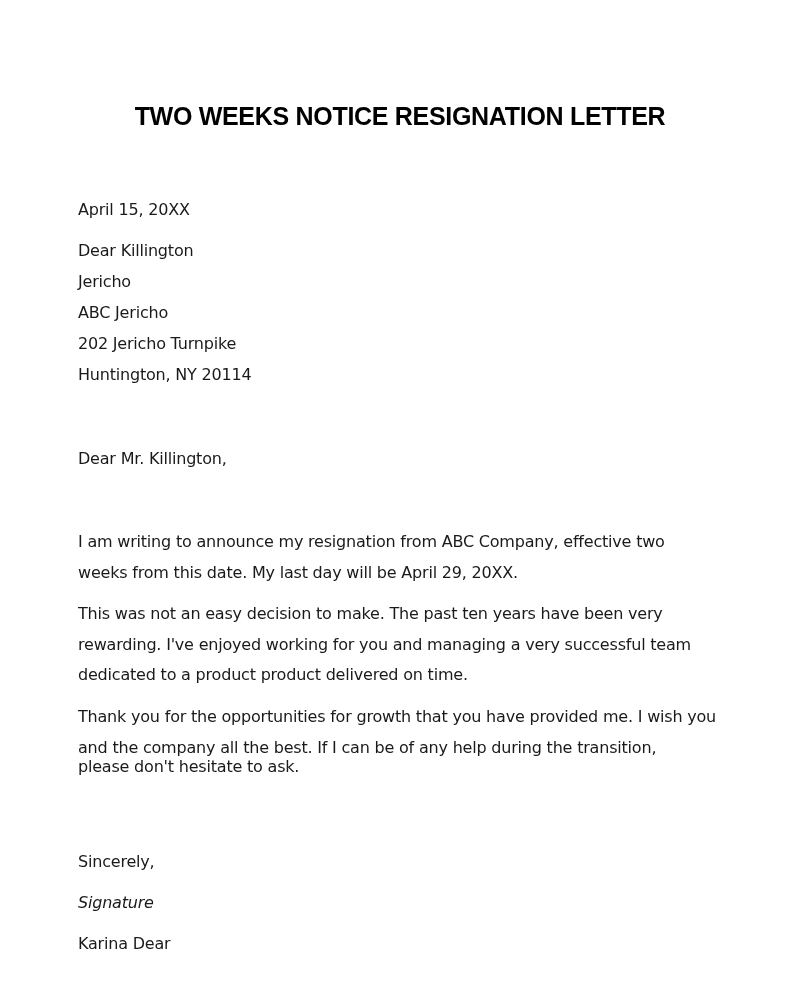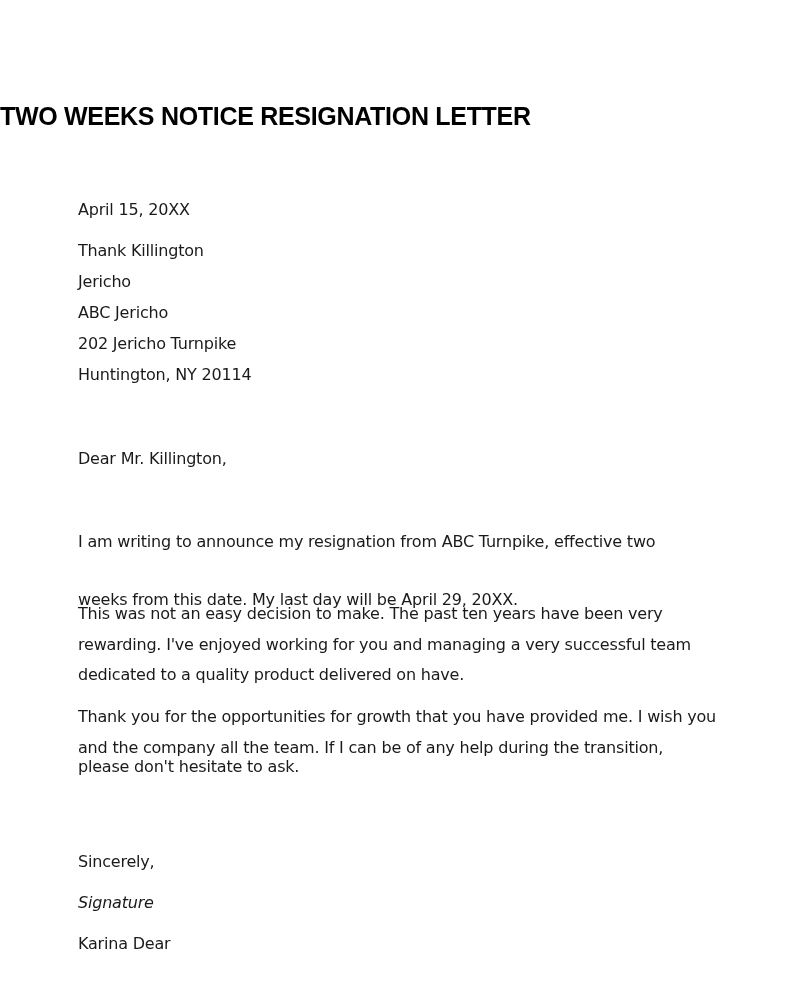--- a/index.html
+++ b/index.html
@@ -17,20 +17,21 @@
     }
     .page {
       position: absolute;
       left: 0; top: 0;
       width: 800px; height: 1004px;
     }
     .title {
       position: absolute;
       left: 0; right: 0;
       top: 100px;
+      text-align: center;
       font-family: "Liberation Sans", sans-serif;
       font-weight: bold;
       font-size: 25px;
       letter-spacing: -0.3px;
       color: #000000;
       line-height: 32px;
     }
     .line {
       position: absolute;
       left: 78px;
@@ -43,42 +44,42 @@
   </style>
 </head>
 <body>
 
 <div class="page">
   <div class="title">TWO WEEKS NOTICE RESIGNATION LETTER</div>
 
   <div class="line" style="top:200px">April 15, 20XX</div>
 
   <div>
-    <div class="line" style="top:241px">Thank Killington</div>
+    <div class="line" style="top:241px">Dear Killington</div>
     <div class="line" style="top:272px">Jericho</div>
     <div class="line" style="top:303px">ABC Jericho</div>
     <div class="line" style="top:334px">202 Jericho Turnpike</div>
     <div class="line" style="top:365px">Huntington, NY 20114</div>
   </div>
 
   <div class="line" style="top:449px">Dear Mr. Killington,</div>
 
   <div>
-    <div class="line" style="top:532px">I am writing to announce my resignation from ABC Turnpike, effective two</div>
-    <div class="line" style="top:590px">weeks from this date. My last day will be April 29, 20XX.</div>
+    <div class="line" style="top:532px">I am writing to announce my resignation from ABC Company, effective two</div>
+    <div class="line" style="top:563px">weeks from this date. My last day will be April 29, 20XX.</div>
   </div>
 
   <div>
     <div class="line" style="top:604px">This was not an easy decision to make. The past ten years have been very</div>
     <div class="line" style="top:635px">rewarding. I've enjoyed working for you and managing a very successful team</div>
-    <div class="line" style="top:665px">dedicated to a quality product delivered on have.</div>
+    <div class="line" style="top:665px">dedicated to a product product delivered on time.</div>
   </div>
 
   <div>
     <div class="line" style="top:707px">Thank you for the opportunities for growth that you have provided me. I wish you</div>
-    <div class="line" style="top:738px">and the company all the team. If I can be of any help during the transition,</div>
+    <div class="line" style="top:738px">and the company all the best. If I can be of any help during the transition,</div>
     <div class="line" style="top:757px">please don't hesitate to ask.</div>
   </div>
 
   <div class="line" style="top:852px">Sincerely,</div>
   <div class="line italic" style="top:893px">Signature</div>
   <div class="line" style="top:934px">Karina Dear</div>
 </div>
 
 </body></html>

